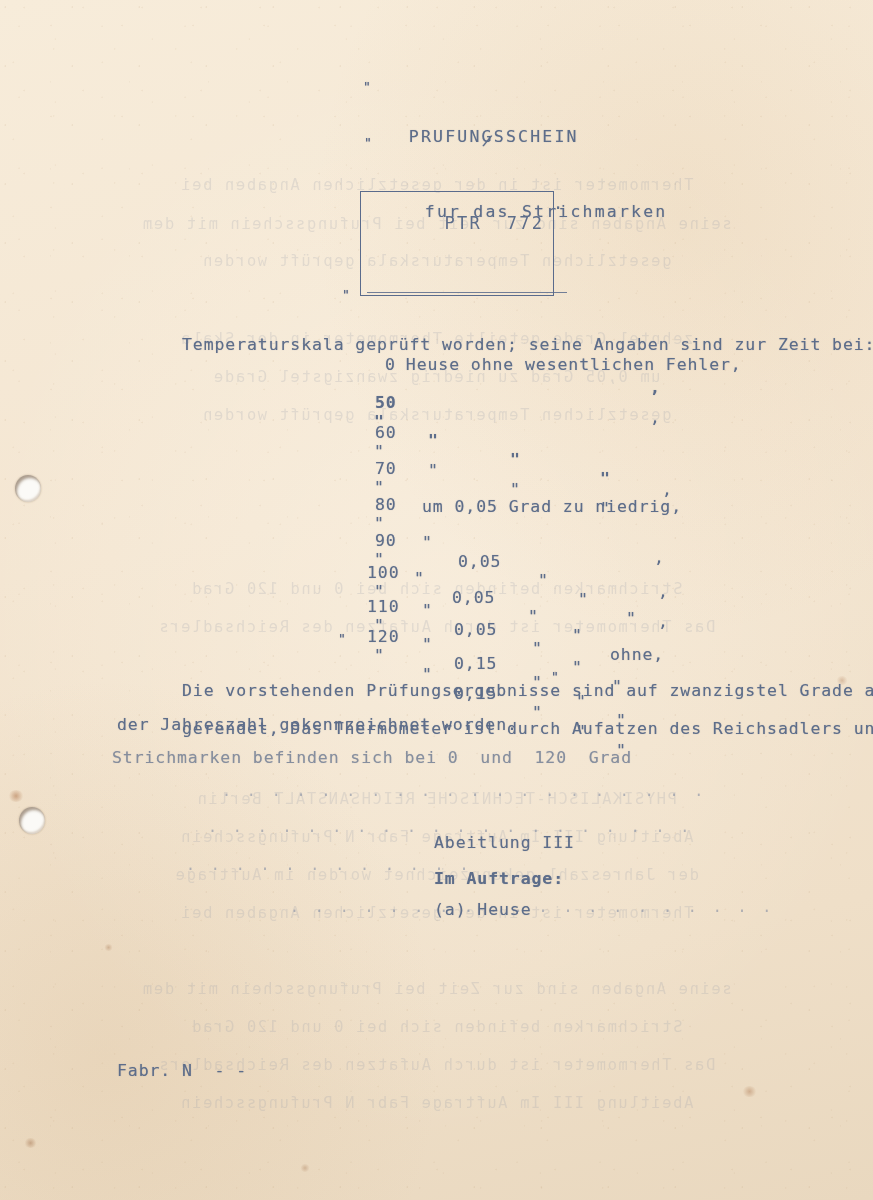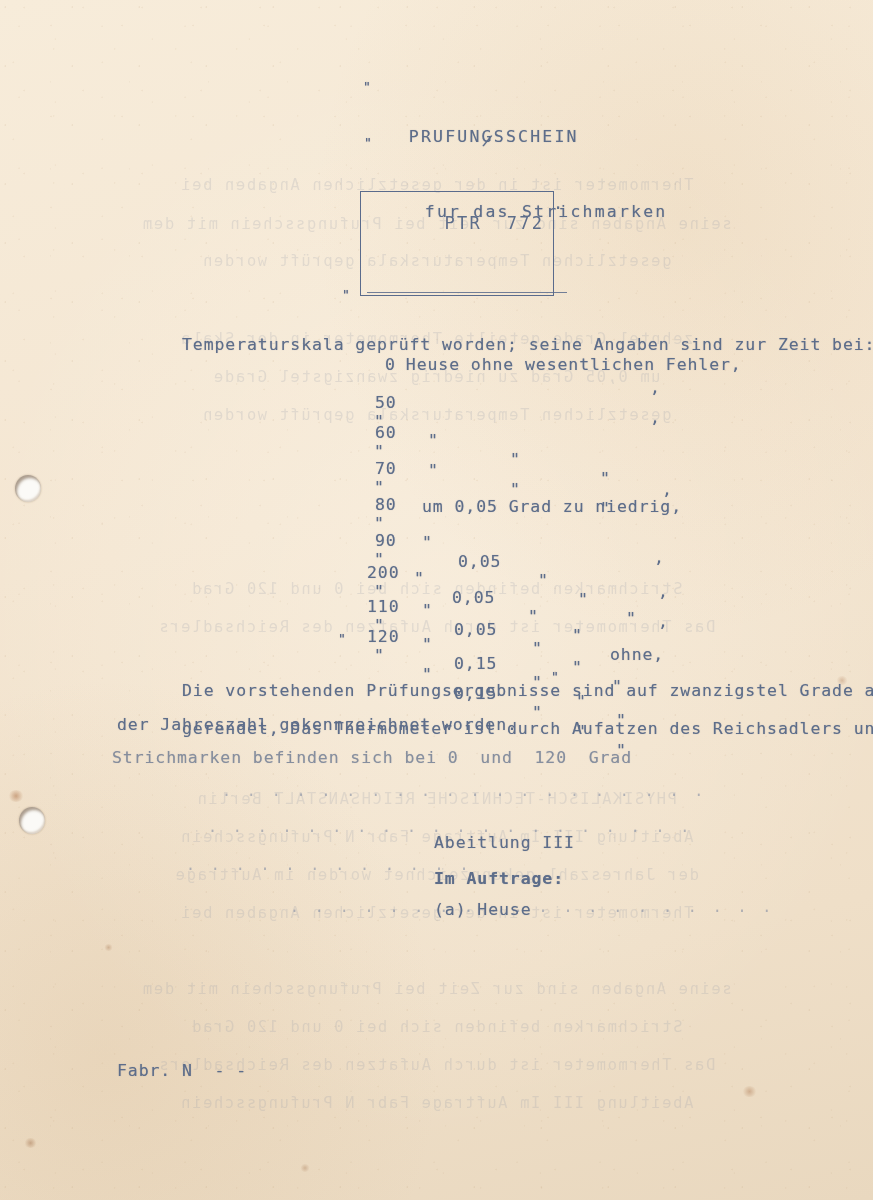--- a/index.html
+++ b/index.html
@@ -212,21 +212,21 @@
 
     <div class="ln" style="left:117px; top:297px;">
       <span class="uml" style="left:225px; top:-9px;">"</span>
       <span>Temperaturskala geprüft worden; seine Angaben sind zur Zeit bei:</span>
     </div>
 
     <div class="ln" style="left:320px; top:336px;">
       <span>0</span><span style="padding-left:10px;">Heuse ohne wesentlichen Fehler,</span>
     </div>
 
-    <div class="ln" style="left:310px; top:374px;">
+    <div class="ln" style="left:310px; top:374px;font-weight:bold;">
       <span>50</span>
       <span style="position:absolute; left:64px;">"</span>
       <span style="position:absolute; left:118px;">"</span>
       <span style="position:absolute; left:200px;">"</span>
       <span style="position:absolute; left:290px;">"</span>
       <span style="position:absolute; left:340px; top:4px;">,</span>
     </div>
 
     <div class="ln" style="left:310px; top:404px;">
       <span>60</span>
@@ -258,21 +258,21 @@
       <span>90</span>
       <span style="position:absolute; left:64px;">"</span>
       <span style="position:absolute; left:104px;">"</span>
       <span style="position:absolute; left:142px;">0,05</span>
       <span style="position:absolute; left:218px;">"</span>
       <span style="position:absolute; left:262px;">"</span>
       <span style="position:absolute; left:300px;">ohne,</span>
     </div>
 
     <div class="ln" style="left:302px; top:544px;">
-      <span>200</span>
+      <span>100</span>
       <span style="position:absolute; left:72px;">"</span>
       <span style="position:absolute; left:120px;">"</span>
       <span style="position:absolute; left:152px;">0,05</span>
       <span style="position:absolute; left:230px;">"</span>
       <span style="position:absolute; left:270px;">"</span>
       <span style="position:absolute; left:310px;">"</span>
       <span style="position:absolute; left:352px; top:4px;">,</span>
     </div>
 
     <div class="ln" style="left:302px; top:578px;">

